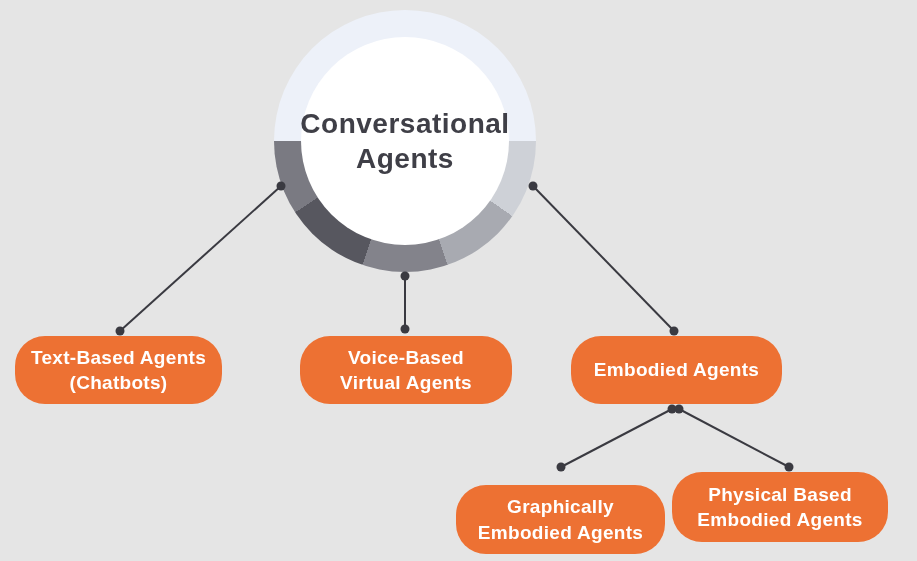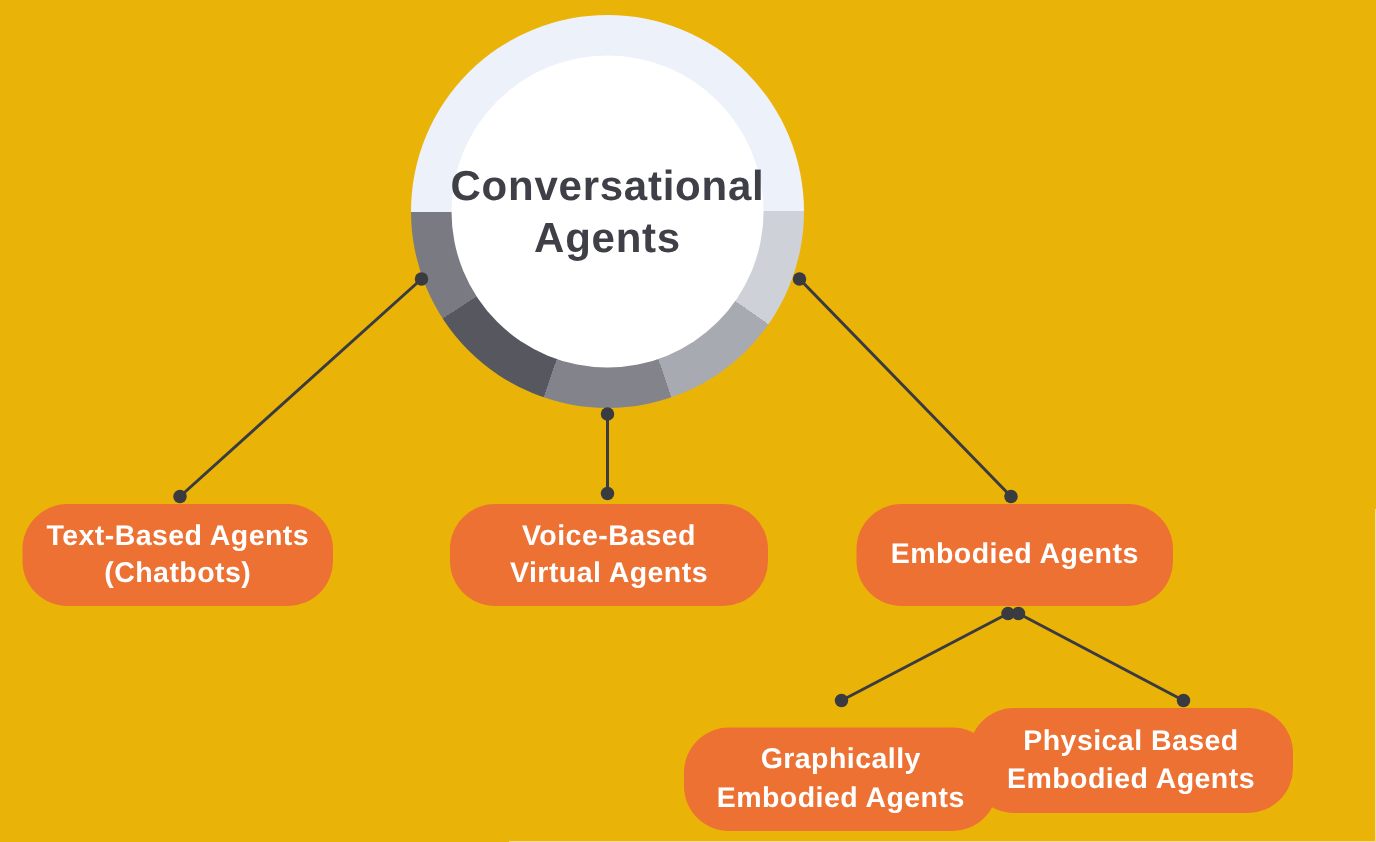--- a/index.html
+++ b/index.html
@@ -5,21 +5,21 @@
   html, body {
     margin: 0;
     padding: 0;
     background: #ffffff;
     font-family: "Liberation Sans", sans-serif;
   }
   .canvas {
     position: relative;
     width: 917px;
     height: 561px;
-    background: #eab308;
+    background: #e5e5e5;
     overflow: hidden;
   }
 
   
   .ring {
     position: absolute;
     left: 274px;
     top: 10px;
     width: 262px;
     height: 262px;
@@ -73,21 +73,21 @@
     font-size: 19px;
     font-weight: 600;
     letter-spacing: 0.3px;
     line-height: 1.32;
     white-space: pre-line;
   }
   .node-text-based   { left: 15px;  top: 336px; width: 207px; height: 68px; }
   .node-voice-based  { left: 300px; top: 336px; width: 212px; height: 68px; }
   .node-embodied     { left: 571px; top: 336px; width: 211px; height: 68px; }
   .node-graphically  { left: 456px; top: 485px; width: 209px; height: 69px; }
-  .node-physical     { left: 646px; top: 472px; width: 216px; height: 70px; }
+  .node-physical     { left: 672px; top: 472px; width: 216px; height: 70px; }
 </style>
 </head>
 <body>
 
 <div class="canvas">
 
   <div class="ring" style="background: conic-gradient(rgb(237, 241, 249) 0deg, rgb(237, 241, 249) 90deg, rgb(206, 209, 215) 90deg, rgb(206, 209, 215) 125deg, rgb(168, 170, 177) 125deg, rgb(168, 170, 177) 161deg, rgb(131, 131, 139) 161deg, rgb(131, 131, 139) 199deg, rgb(87, 87, 95) 199deg, rgb(87, 87, 95) 237deg, rgb(122, 122, 130) 237deg, rgb(122, 122, 130) 270deg, rgb(237, 241, 249) 270deg, rgb(237, 241, 249) 360deg);">
     <div class="ring-hole"></div>
   </div>
 

